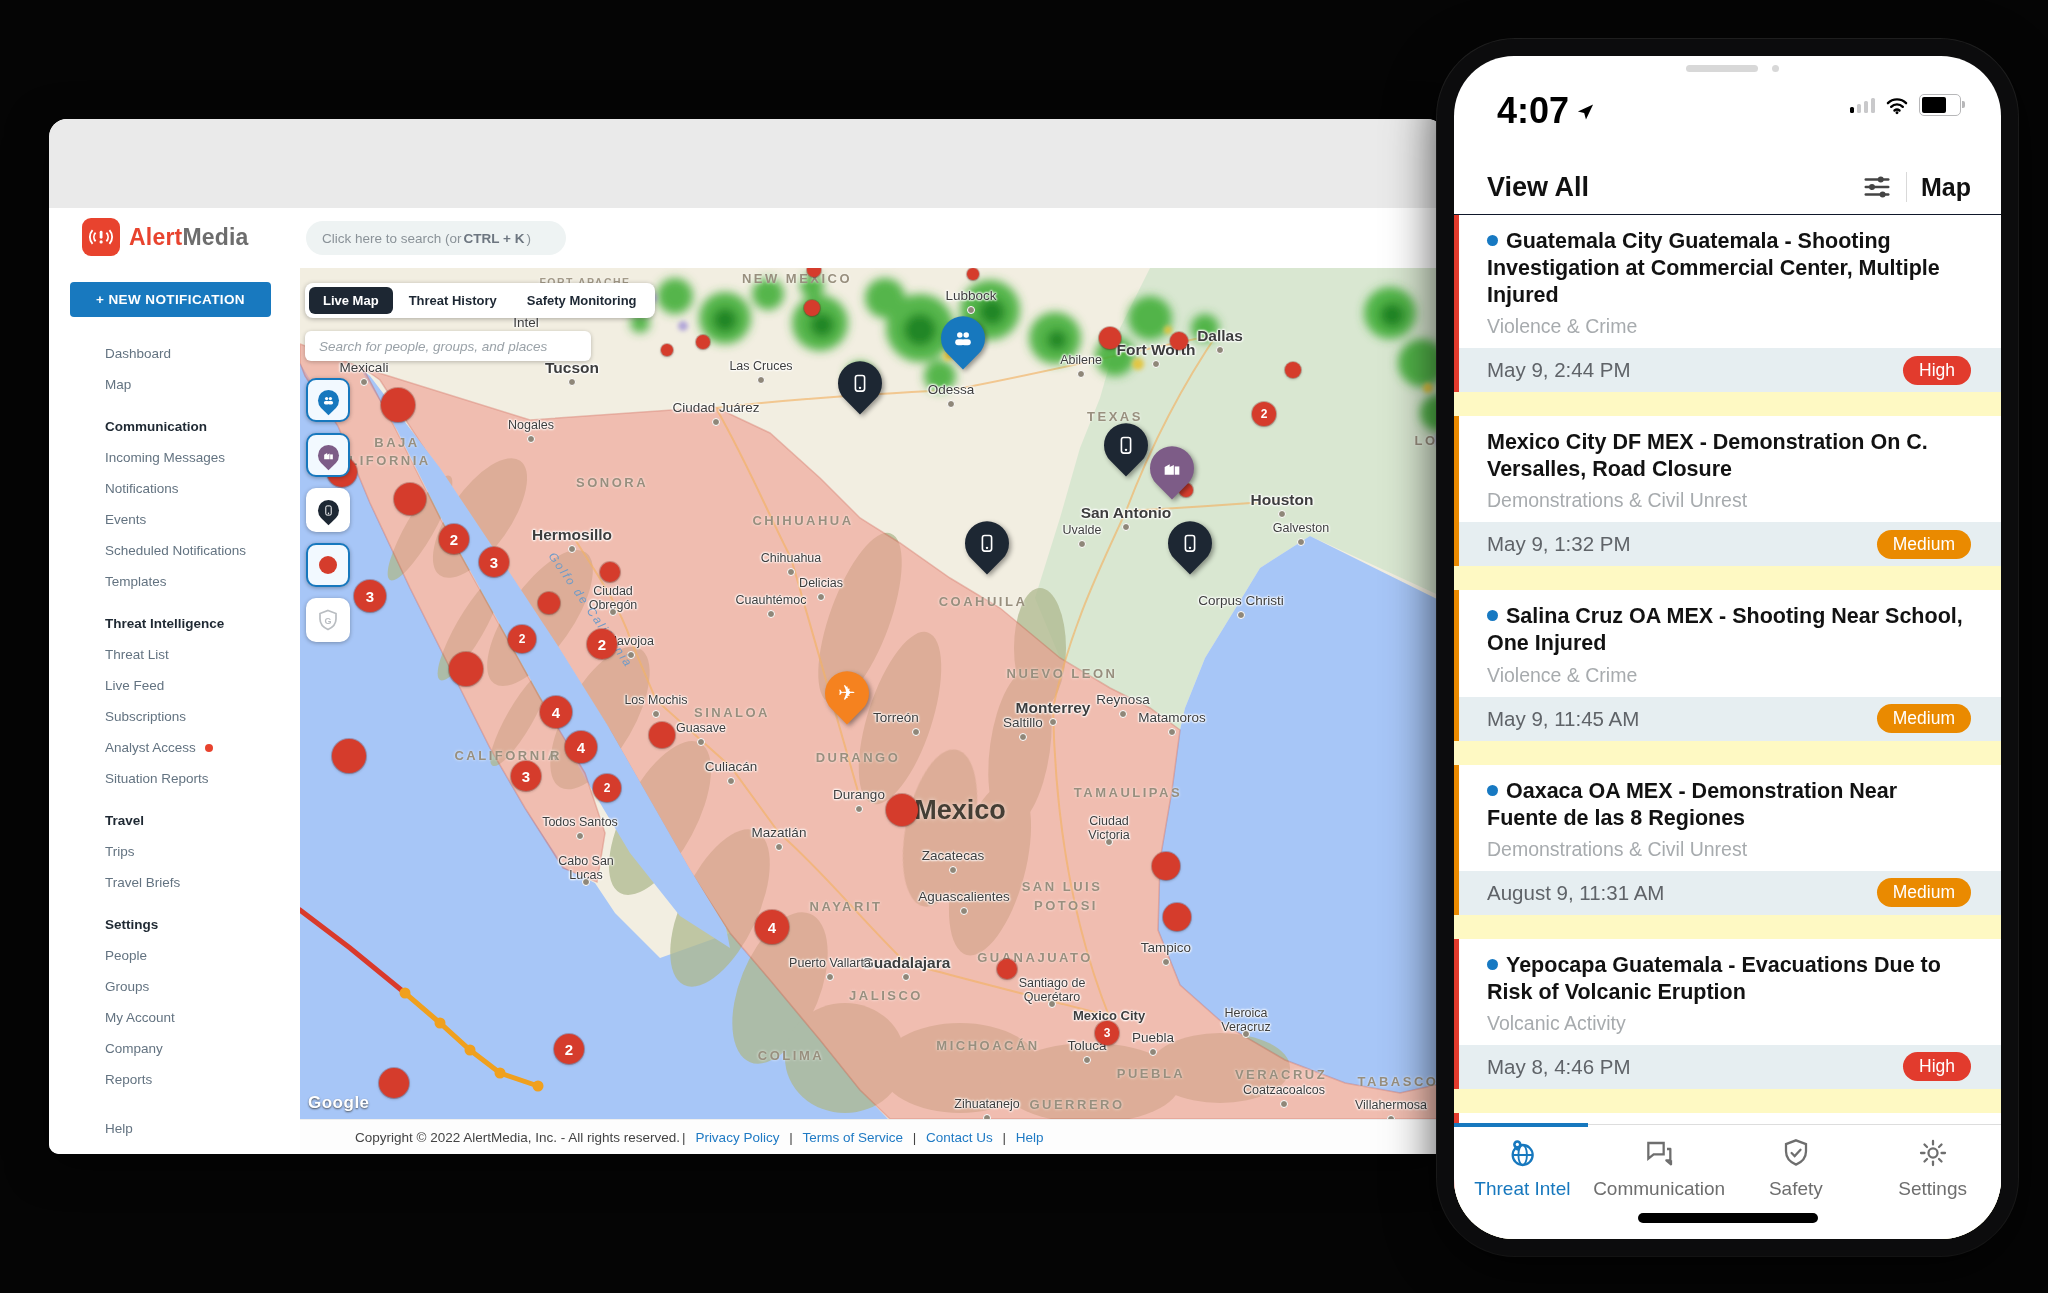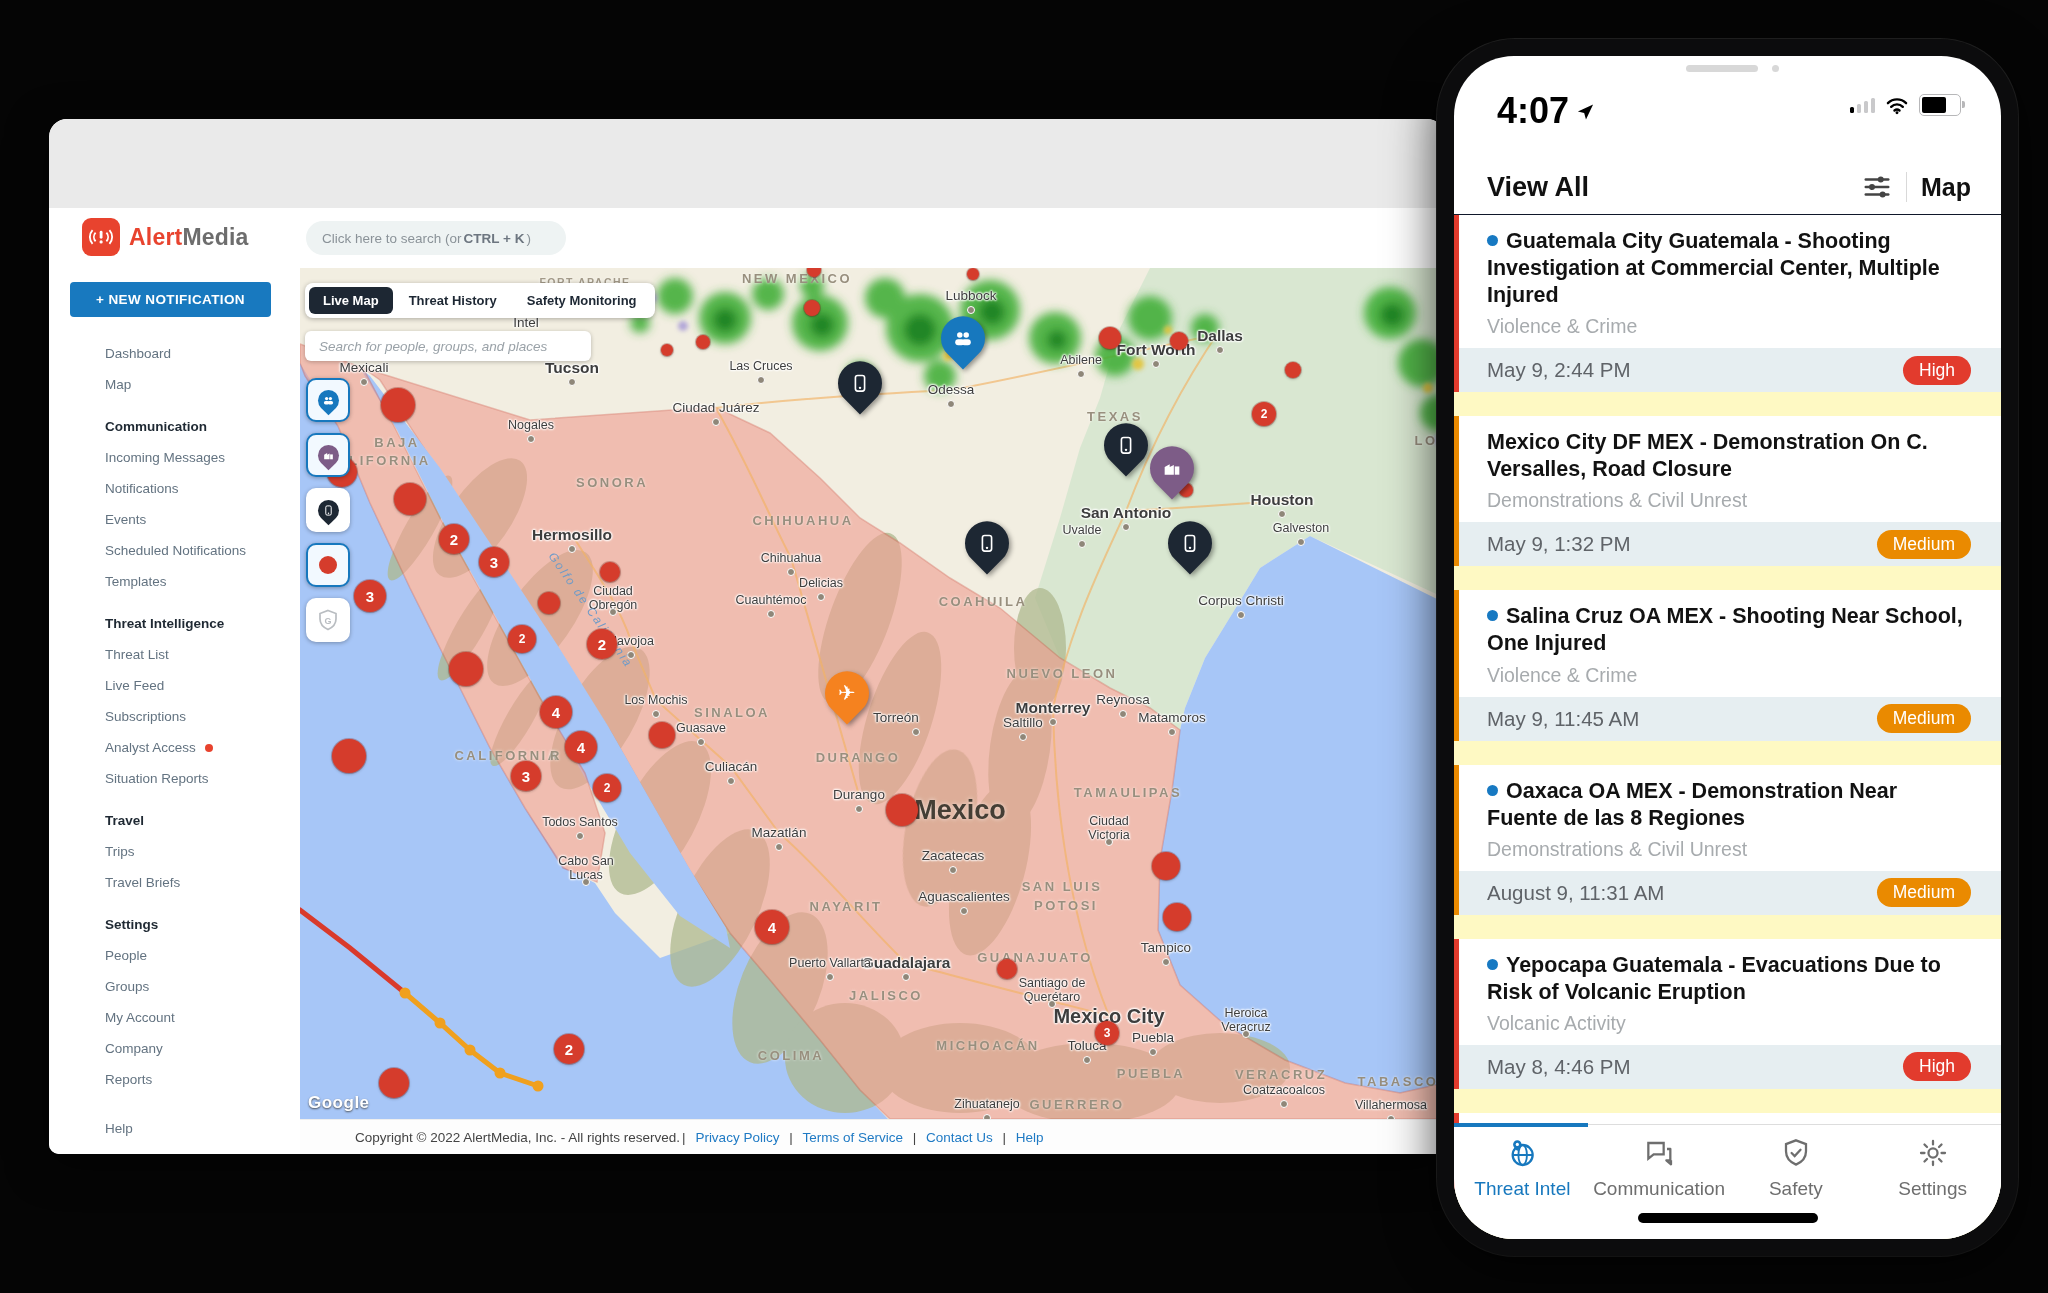--- a/index.html
+++ b/index.html
@@ -30,21 +30,21 @@
   .side-item.gap-top{margin-top:18px;}
   .side-dot{width:8px;height:8px;border-radius:50%;background:#e8432e;margin-left:9px;}
   
   .map{position:absolute;left:251px;top:149px;width:1145px;height:851px;overflow:hidden;background:#f2eee1;}
   .map svg.base{position:absolute;left:0;top:0;}
   .map-label{position:absolute;transform:translate(-50%,-50%);white-space:pre;text-align:center;pointer-events:none;}
   .state-label{font-size:13px;letter-spacing:2.5px;color:#988f7e;font-weight:bold;text-shadow:0 0 3px rgba(255,255,255,.8);}
   .state-label.tiny{font-size:10.5px;letter-spacing:1.5px;color:#a39a89;}
   .city-label{color:#3d3d3d;text-shadow:0 1px 2px #fff,0 -1px 2px #fff,1px 0 2px #fff,-1px 0 2px #fff;line-height:1.15;}
   .city-sm{font-size:12.5px;} .city-md{font-size:13.5px;} .city-lg{font-size:15.5px;font-weight:600;}
-  .city-xl{font-size:20px;font-weight:bold;}
+  .city-xl{font-size:13px;font-weight:bold;}
   .city-dot{position:absolute;width:6px;height:6px;border-radius:50%;background:#8f8779;border:1.5px solid #fff;transform:translate(-50%,-50%);}
   .country-label{position:absolute;transform:translate(-50%,-50%);font-size:27px;font-weight:bold;color:#443e35;text-shadow:0 0 4px rgba(255,255,255,.7);}
   .sea-label{position:absolute;font-size:12px;font-style:italic;color:#6f9bc8;letter-spacing:2px;white-space:nowrap;}
   .rm{position:absolute;border-radius:50%;background:#d53c2c;transform:translate(-50%,-50%);box-shadow:0 0 0 1px rgba(140,30,20,.3),0 1px 3px rgba(0,0,0,.3);display:flex;align-items:center;justify-content:center;color:#fff;font-weight:bold;}
   .pin{position:absolute;transform:translate(-50%,-88%);}
   .pin-body{width:44px;height:44px;border-radius:50% 50% 50% 0;transform:rotate(-45deg);display:flex;align-items:center;justify-content:center;box-shadow:0 3px 5px rgba(0,0,0,.4);}
   .pin-body>*{transform:rotate(45deg);}
   .pin-people .pin-body{background:#1778be;}
   .pin-phone .pin-body{background:#1d2733;}
   .pin-building .pin-body{background:#7d5c87;}

